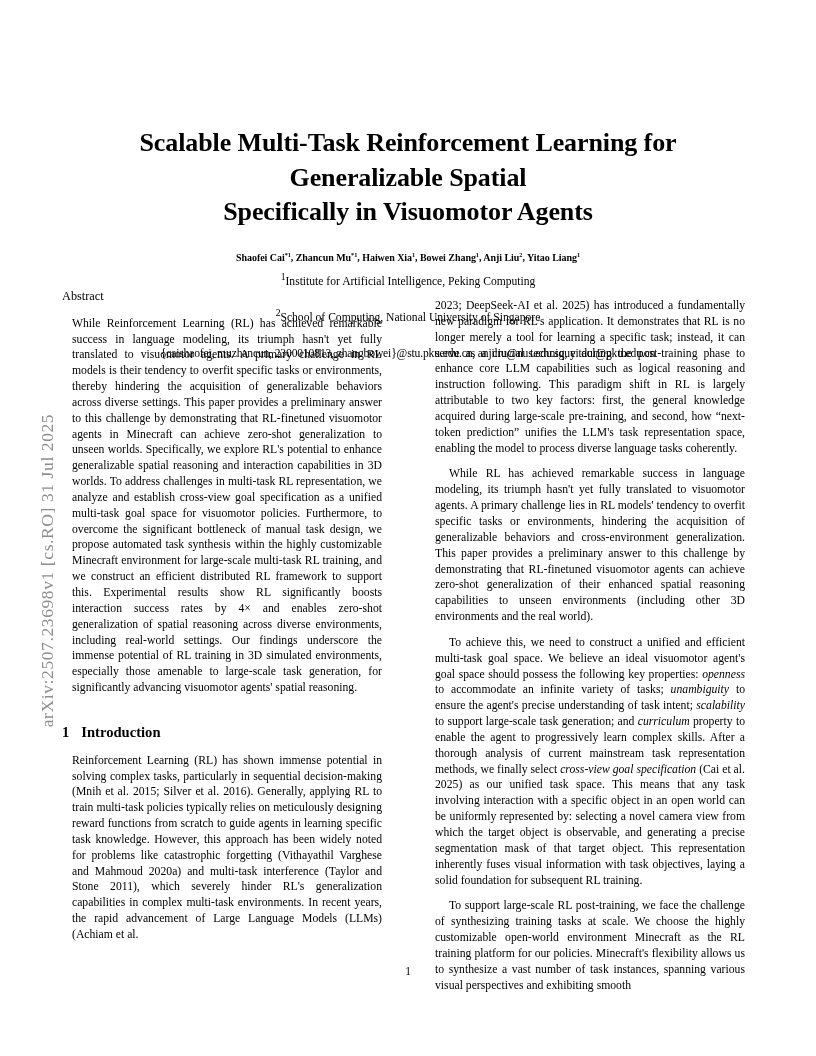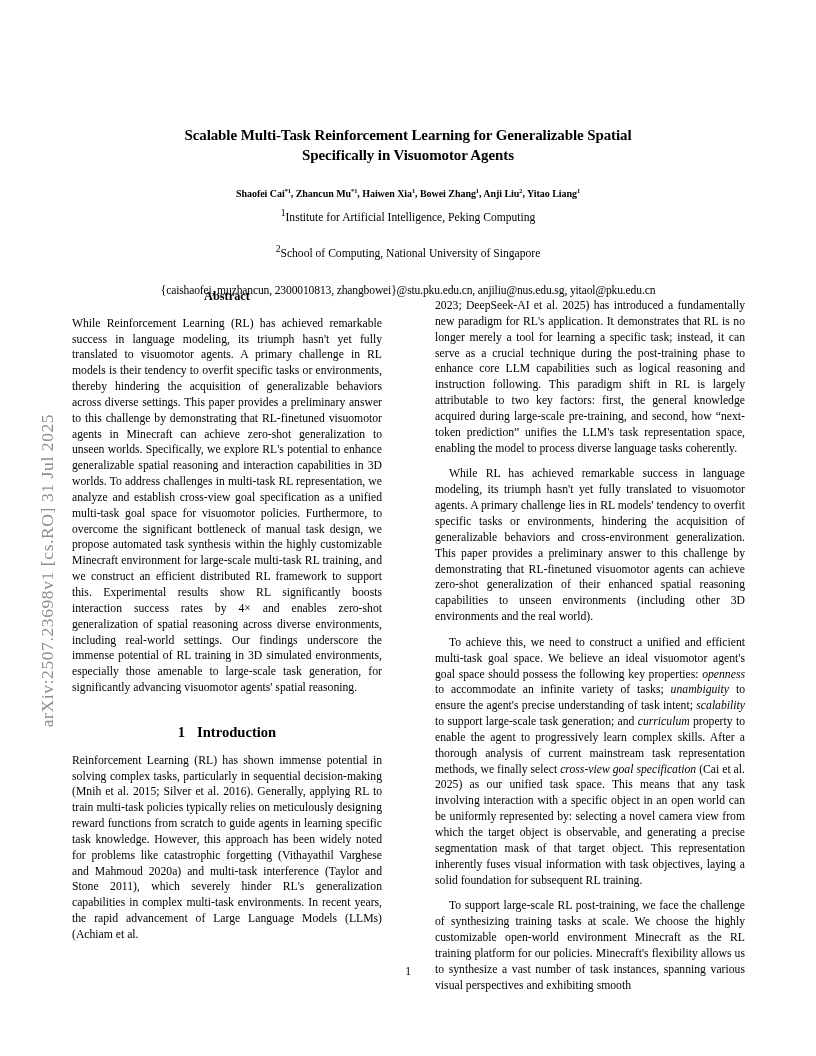--- a/index.html
+++ b/index.html
@@ -37,21 +37,21 @@
 
   
   #title-block {
     position: absolute;
     left: 108px;
     top: 126px;
     width: 600px;
     text-align: center;
   }
   #paper-title {
-    font-size: 15px;
+    font-size: 26px;
     font-weight: bold;
     line-height: 1.33;
     margin: 0;
     letter-spacing: -0.1px;
   }
   #author-line {
     margin-top: 22px;
     font-size: 10px;
     font-weight: bold;
     letter-spacing: -0.05px;
@@ -84,33 +84,33 @@
     font-size: 11.7px;
     line-height: 1.355;
     text-align: justify;
     text-justify: inter-word;
     hyphens: none;
   }
   #col-left  { left: 62px; }
   #col-right { left: 425px; }
 
   .col-heading {
-    text-align: center;
-    font-weight: bold;
+    text-align: left;
+    font-weight: normal;
     font-size: 12.3px;
     margin: 0 0 11px 0;
   }
   p.body-par {
     margin: 10px;
     text-indent: 14px;
   }
   p.body-par.noindent { text-indent: 0; }
 
   .section-heading {
-    text-align: center;
+    text-align: left;
     font-weight: bold;
     font-size: 14.6px;
     margin: 27px 0 10px 0;
   }
   .section-heading .secnum { margin-right: 12px; }
 
   #code-line {
     margin-top: 17px;
     font-size: 11.7px;
     text-indent: 0;

